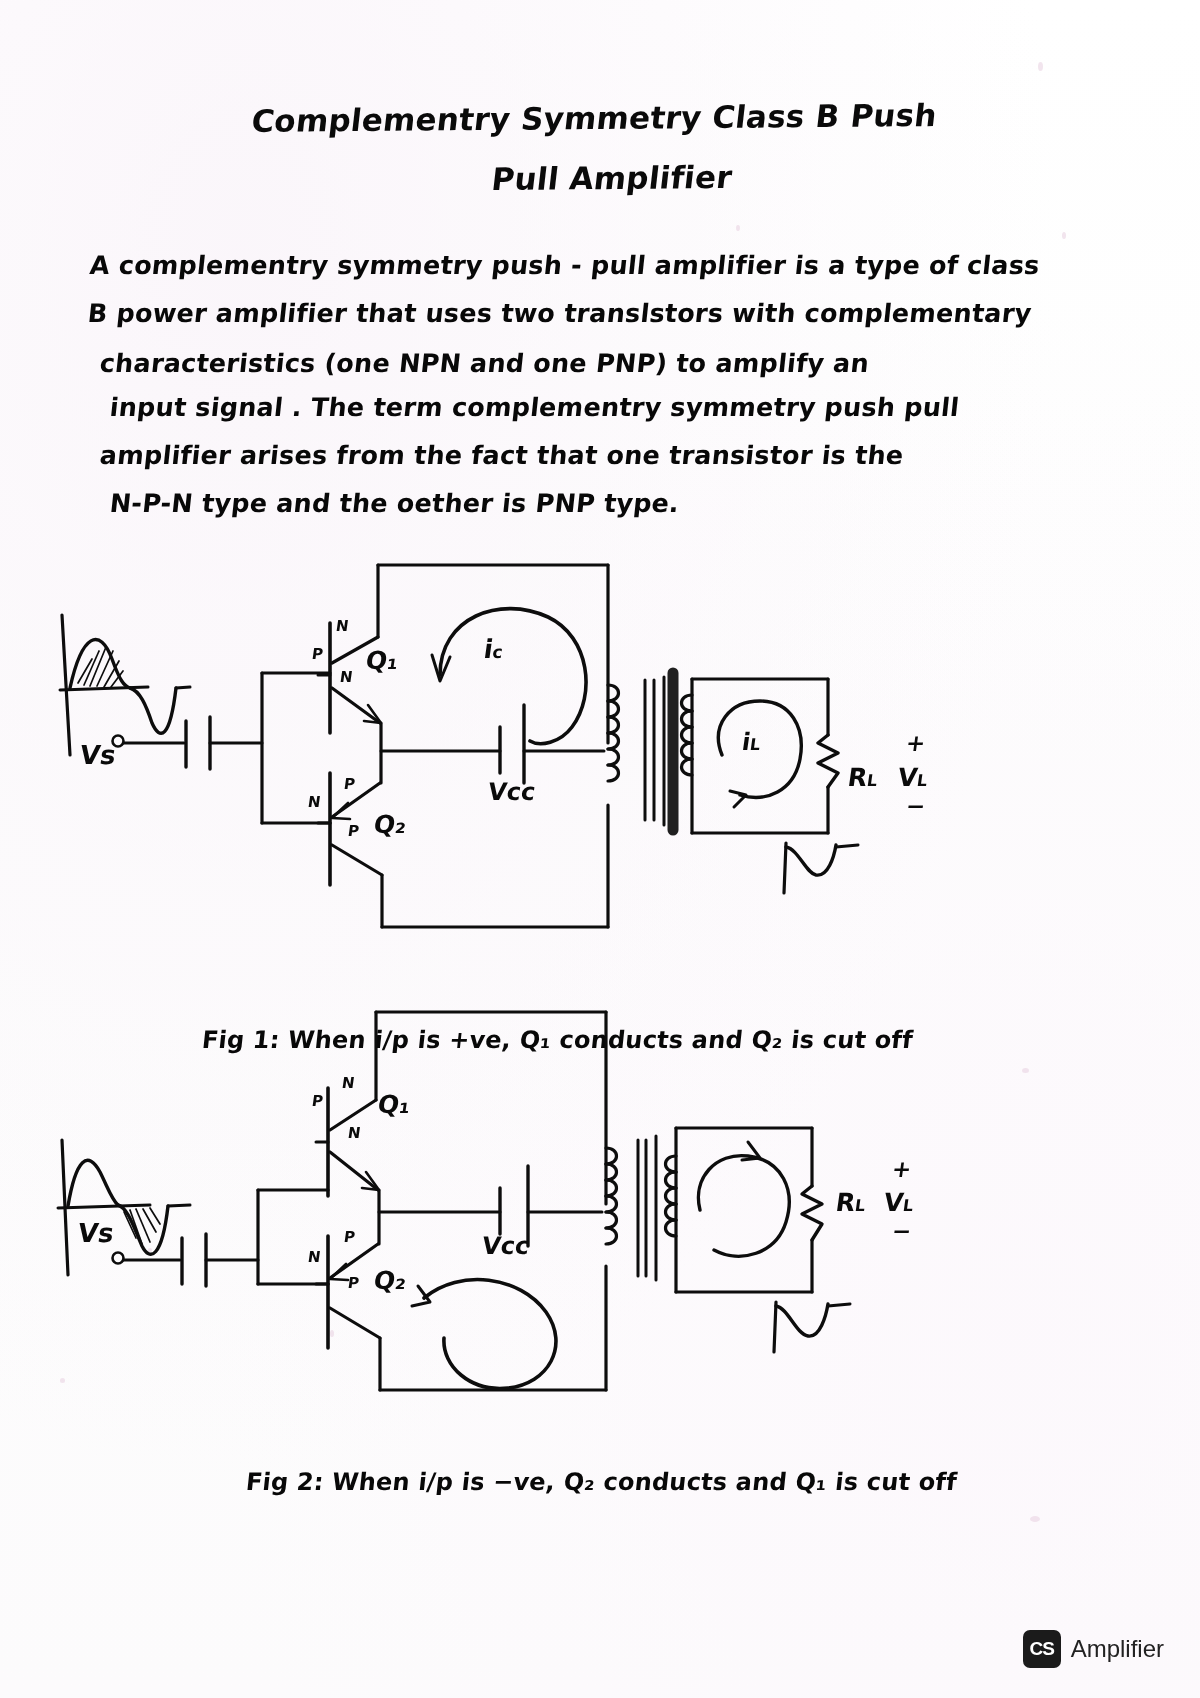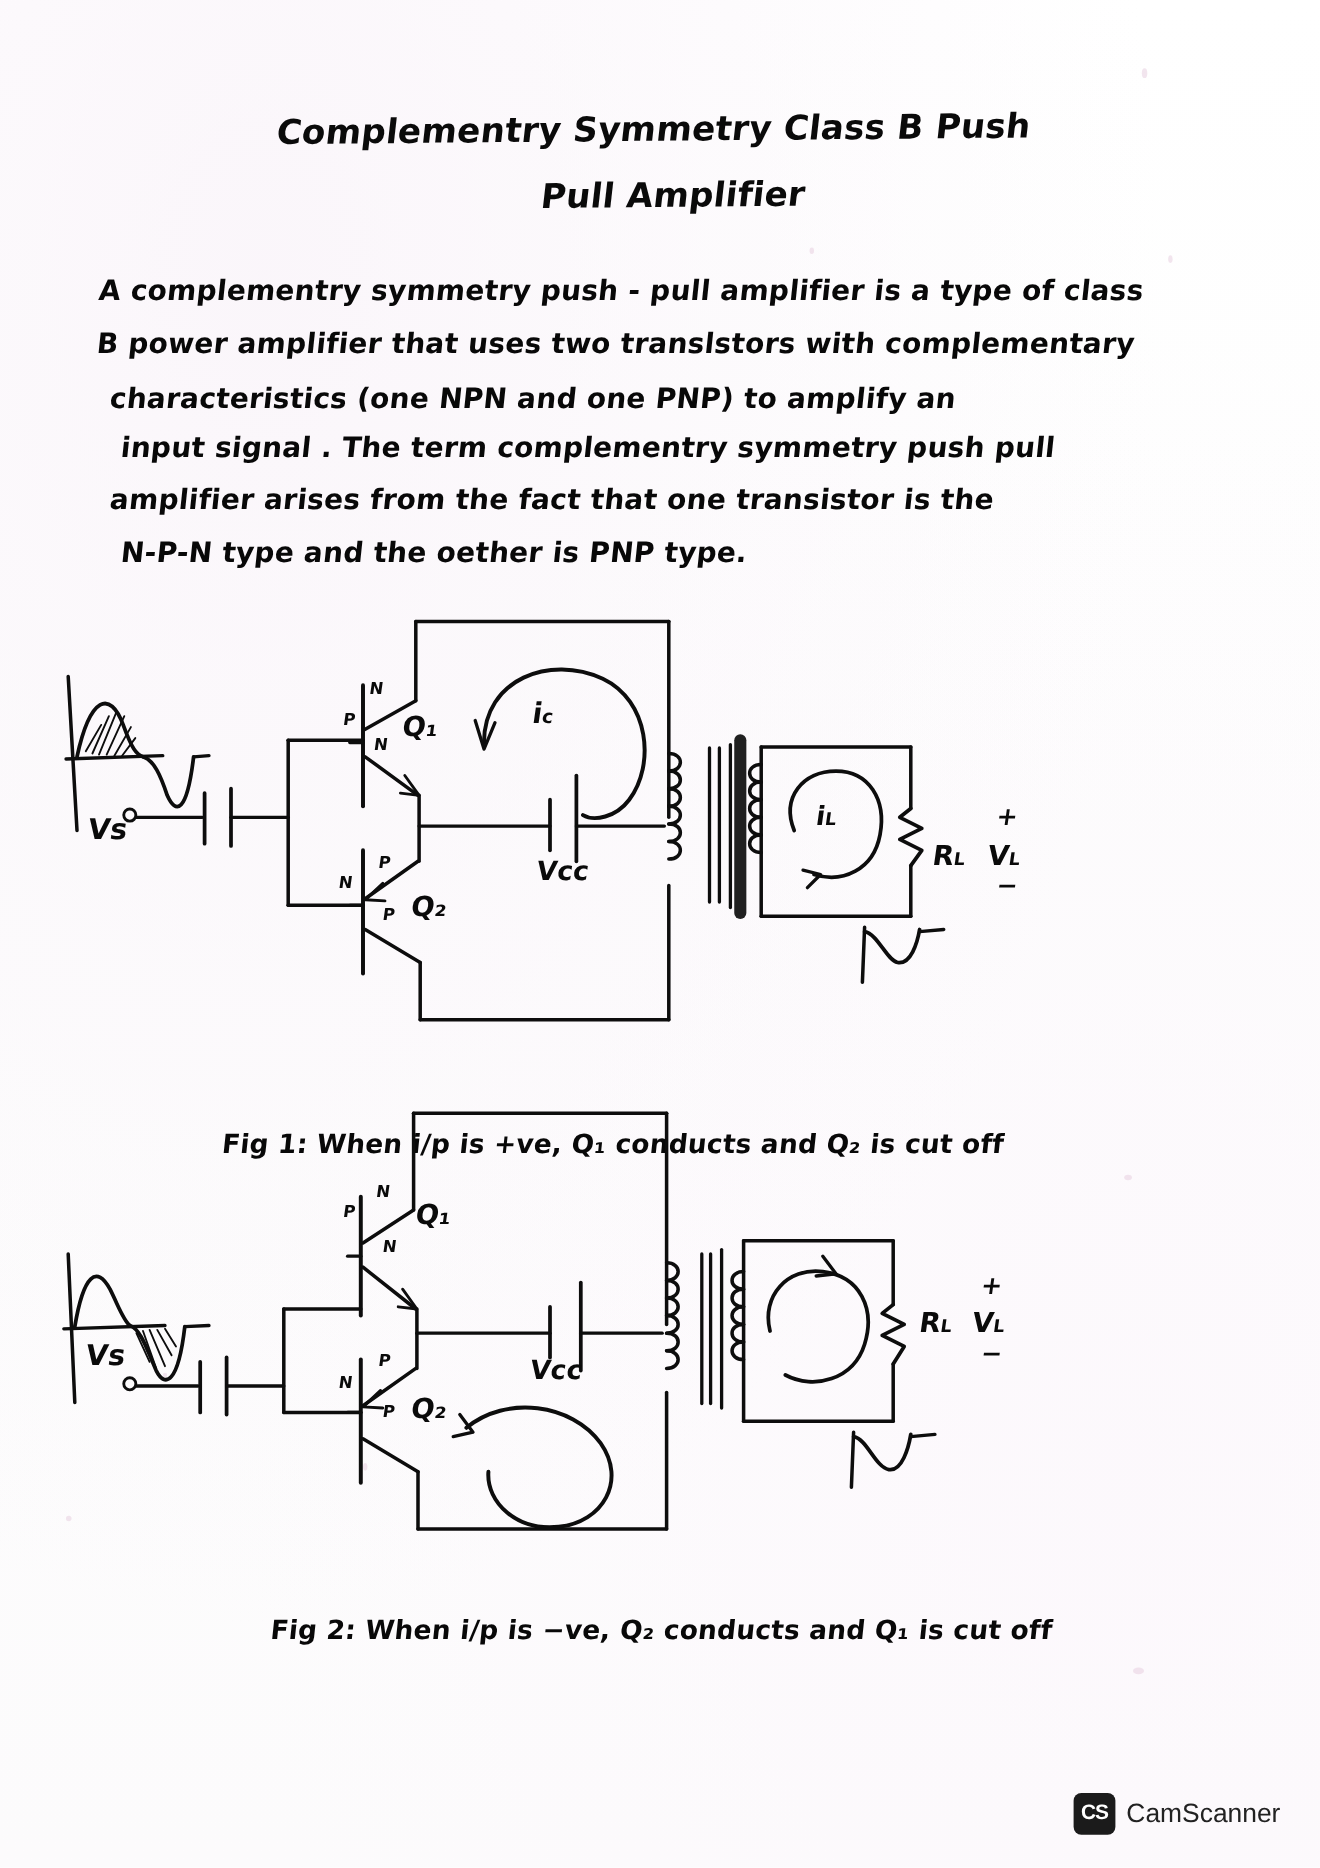--- a/index.html
+++ b/index.html
@@ -374,16 +374,16 @@
 
   <div class="hw clabel" style="left:884px;top:1188px;font-size:25px;"><span>V</span><span style="font-size:16px;">L</span></div>
 
   <div class="hw clabel" style="left:892px;top:1156px;font-size:23px;">+</div>
   <div class="hw clabel" style="left:892px;top:1218px;font-size:23px;">−</div>
 
   <div class="hw caption-line" style="left:246px;top:1468px;">Fig 2: When i/p is −ve, Q₂ conducts and Q₁ is cut off</div>
 
   <div id="cs-footer">
     <div id="cs-badge">CS</div>
-    <div id="cs-text">CamScanner</div>
+    <div id="cs-text">Amplifier</div>
   </div>
 
 </div>
 
 </body></html>

